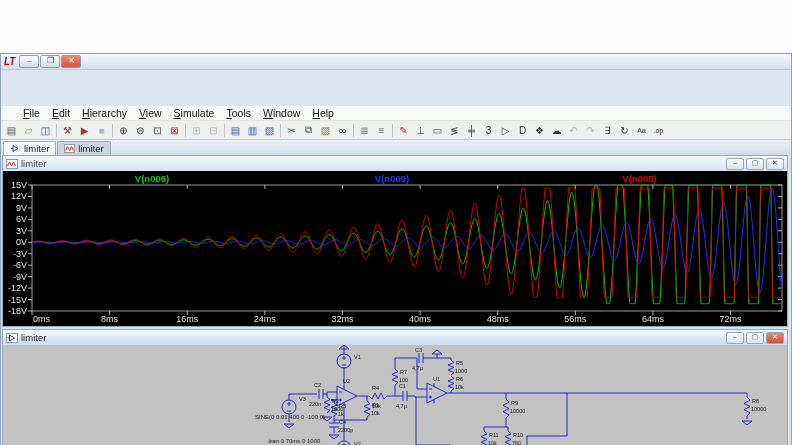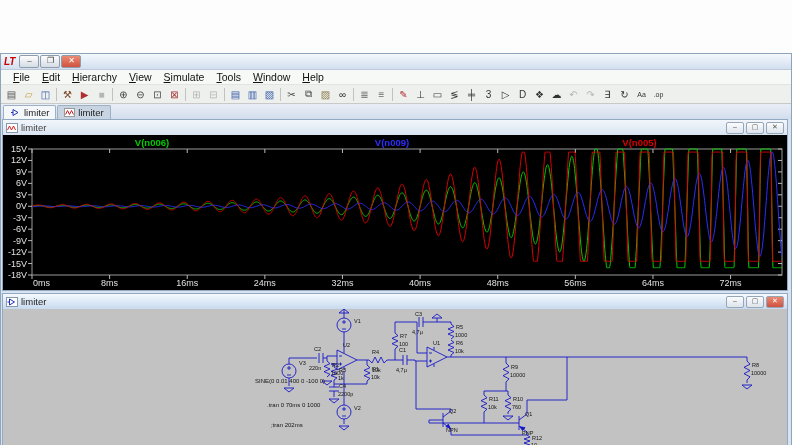--- a/index.html
+++ b/index.html
@@ -11,21 +11,21 @@
   .titlebar{height:15px;background:linear-gradient(#f4f8fc,#d2dfef);display:flex;align-items:center;
             padding:0 3px;font-size:10px;color:#111;border-bottom:1px solid #bccadb;}
   .titlebar .appicon{font-style:italic;font-weight:bold;color:#c00;font-size:10px;margin-right:4px;}
   .titlebar .wtitle{flex:1;}
   .winbtns{display:flex;gap:1px;}
   .winbtn{width:18px;height:11px;border:1px solid #8e9cab;border-radius:2px;
           background:linear-gradient(#fdfdfd,#d4dce5);font-size:8px;line-height:9px;text-align:center;color:#333;}
   .winbtn.close{background:linear-gradient(#eb8a72,#cf5340);color:#fff;}
   
   .menubar{height:14px;background:#f7f9f6;border-bottom:1px solid #e3e3e3;display:flex;align-items:center;
-           font-size:10.5px;padding-left:6px;color:#111;}
+           font-size:10.5px;padding-left:16px;color:#111;margin-top:36px;}
   .menu-item{padding:0 6px;}
   
   .toolbar{height:18px;background:#eef0ee;border-bottom:1px solid #c9c9c9;display:flex;align-items:center;padding-left:2px;}
   .tbtn{width:17px;height:15px;display:flex;align-items:center;justify-content:center;font-size:10px;}
   .tbtn.small{font-size:7px;}
   .tsep{width:1px;height:13px;background:#c2c2c2;margin:0 2px;}
   
   .tabbar{height:15px;background:linear-gradient(#e9eef6,#d3deed);display:flex;align-items:flex-end;padding-left:2px;}
   .tab{height:14px;box-sizing:border-box;padding:0 6px;display:flex;align-items:center;gap:3px;font-size:9.5px;color:#222;
        border:1px solid #9db0c4;border-bottom:none;border-radius:2px 2px 0 0;background:#c9d4e2;margin-right:1px;}

